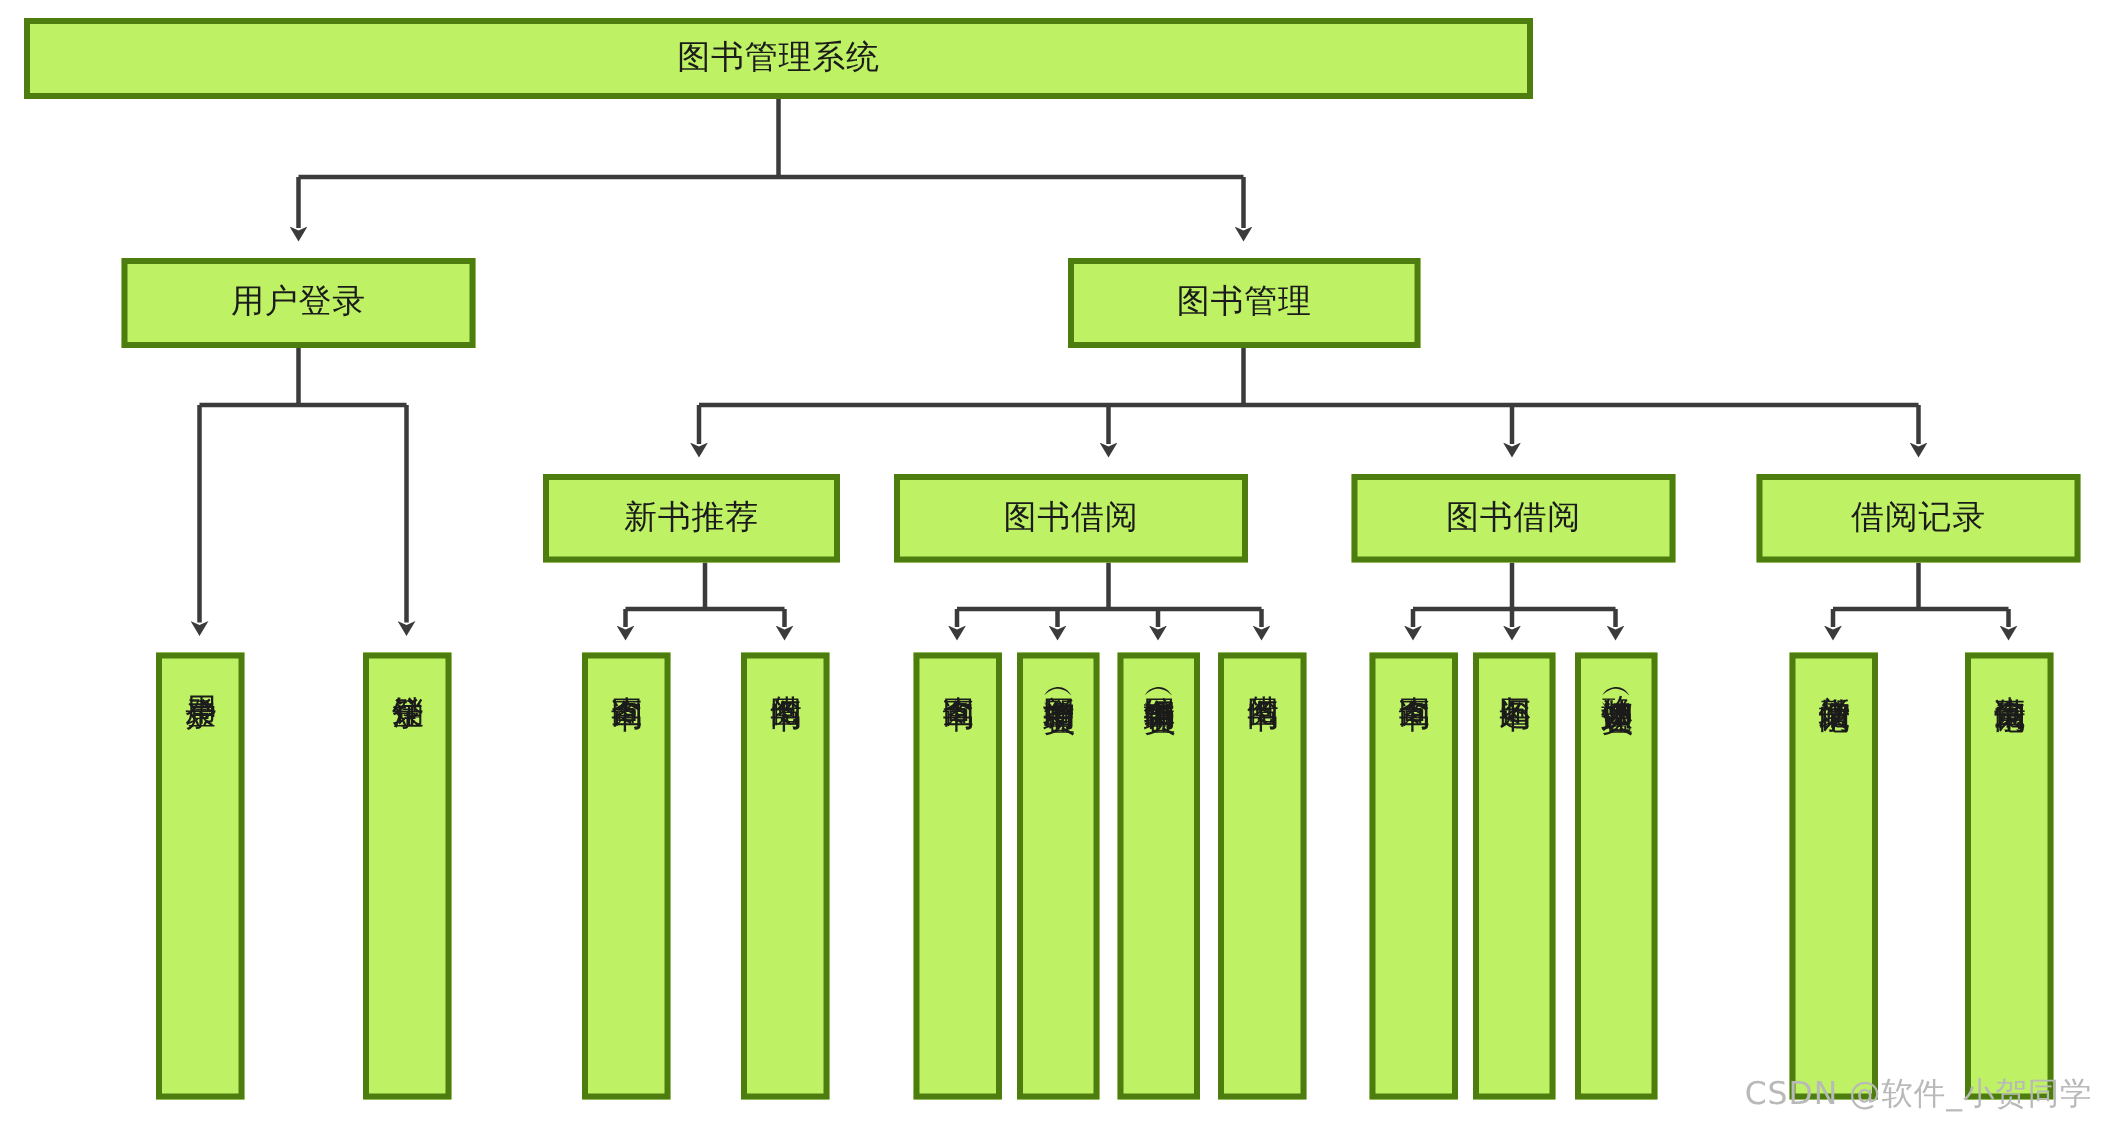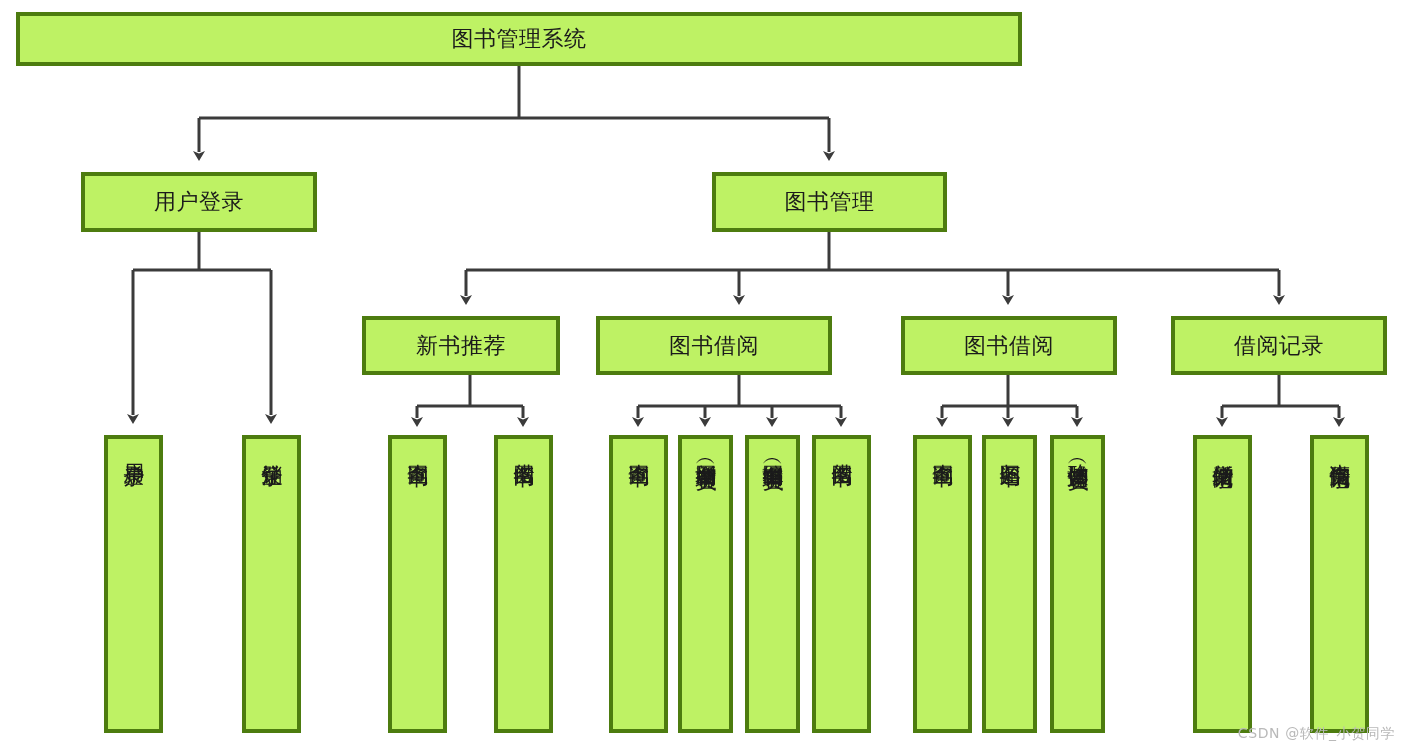--- a/index.html
+++ b/index.html
@@ -55,21 +55,21 @@
     font-size: 21px;
     line-height: 1.28;
     letter-spacing: 1px;
     white-space: nowrap;
     text-align: left;
   }
   .watermark {
     position: absolute;
     right: 10px;
     bottom: 4px;
-    font-size: 14px;
+    font-size: 21px;
     color: #b9b9b9;
     letter-spacing: 0.6px;
     z-index: 5;
     white-space: nowrap;
   }
 </style>
 </head>
 <body>
 
 <div id="canvas">

